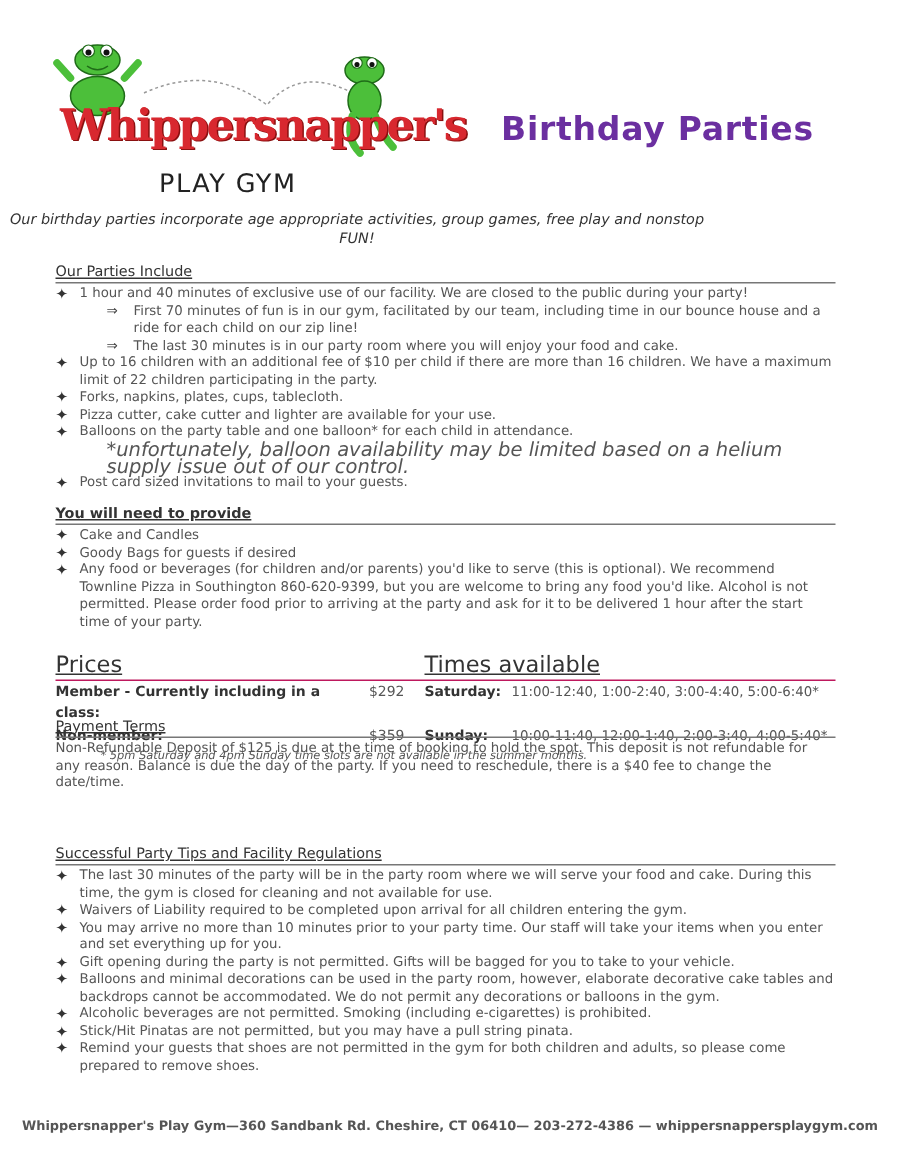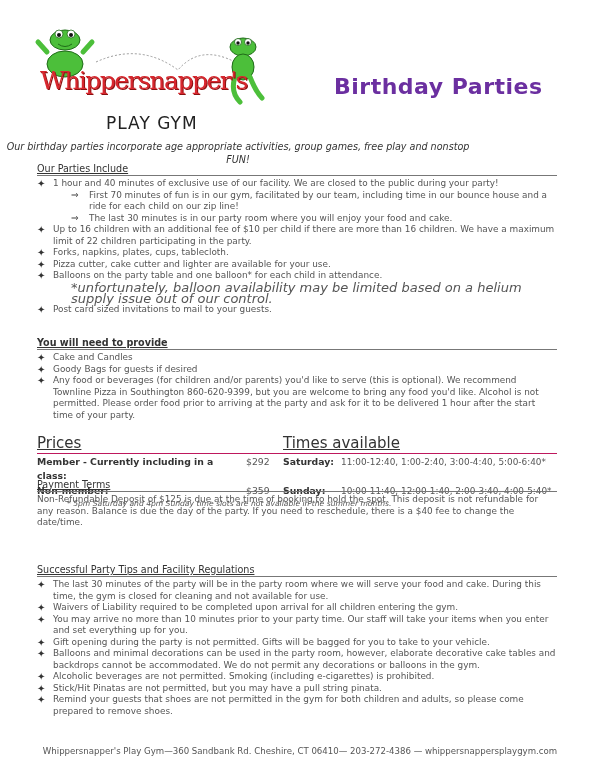--- a/index.html
+++ b/index.html
@@ -6,21 +6,21 @@
     html, body { width: 600px; height: 776px; background: #ffffff; overflow: hidden; }
     body { font-family: "DejaVu Sans", sans-serif; color: #444; position: relative; }
 
     .page { position: absolute; left: 0; top: 0; width: 600px; height: 776px; }
 
     
     .logo { position: absolute; left: 30px; top: 22px; width: 240px; height: 100px; }
     .logo svg { position: absolute; left: 0; top: 0; }
     .logo-word {
       position: absolute; left: 10px; top: 44px;
-      font-family: "DejaVu Serif", serif; font-weight: normal; font-size: 25px;
+      font-family: "DejaVu Serif", serif; font-weight: bold; font-size: 29px;
       color: #d8282f; letter-spacing: -1.5px;
       text-shadow: 1px 1px 0 #8a1010;
     }
     .logo-sub {
       position: absolute; left: 76px; top: 91px;
       font-family: "DejaVu Sans", sans-serif; font-size: 17px; color: #222;
       letter-spacing: 1px;
     }
     .title {
       position: absolute; left: 334px; top: 74px;
@@ -63,21 +63,21 @@
     .pt-row .lbl.norm { font-weight: bold; }
     .pt-row .price { width: 37px; color: #555; }
     .pt-row .day { width: 58px; font-weight: bold; color: #333; }
     .pt-row .times { color: #555; font-size: 8.9px; }
     .pt-note { font-style: italic; font-size: 7.6px; color: #555; padding-left: 30px; line-height: 12px; }
 
     .para { font-size: 8.9px; line-height: 11.5px; color: #555; }
 
     .footer {
       position: absolute; left: 0; top: 746px; width: 600px; text-align: center;
-      font-size: 8.6px; color: #555;
+      font-size: 8.6px; color: #555; font-weight: bold;
     }
   </style>
 </head>
 <body>
 
 <div class="page">
 
   <div class="logo">
     <svg width="240" height="100">
 
@@ -107,21 +107,21 @@
     <div class="logo-word">Whippersnapper's</div>
     <div class="logo-sub">PLAY GYM</div>
   </div>
 
   <div class="title">Birthday Parties</div>
 
   <div class="intro">
     <div>Our birthday parties incorporate age appropriate activities, group games, free play and nonstop FUN!</div>
   </div>
 
-  <div class="section" style="top:163px;">
+  <div class="section" style="top:176px;">
     <div class="sec-head"><span>Our Parties Include</span></div>
     <ul class="plus">
       <li><span class="bullet">✦</span><span>1 hour and 40 minutes of exclusive use of our facility.  We are closed to the public during your party!</span>
         <ul class="arrow">
           <li><span class="arr">⇒</span><span>First 70 minutes of fun is in our gym, facilitated by our team, including time in our bounce house and a ride for each child on our zip line!</span></li>
           <li><span class="arr">⇒</span><span>The last 30 minutes is in our party room where you will enjoy your food and cake.</span></li>
         </ul>
       </li>
       <li><span class="bullet">✦</span><span>Up to 16 children with an additional fee of $10 per child if there are more than 16 children.  We have a maximum limit of 22 children participating in the party.</span></li>
       <li><span class="bullet">✦</span><span>Forks, napkins, plates, cups, tablecloth.</span></li>

